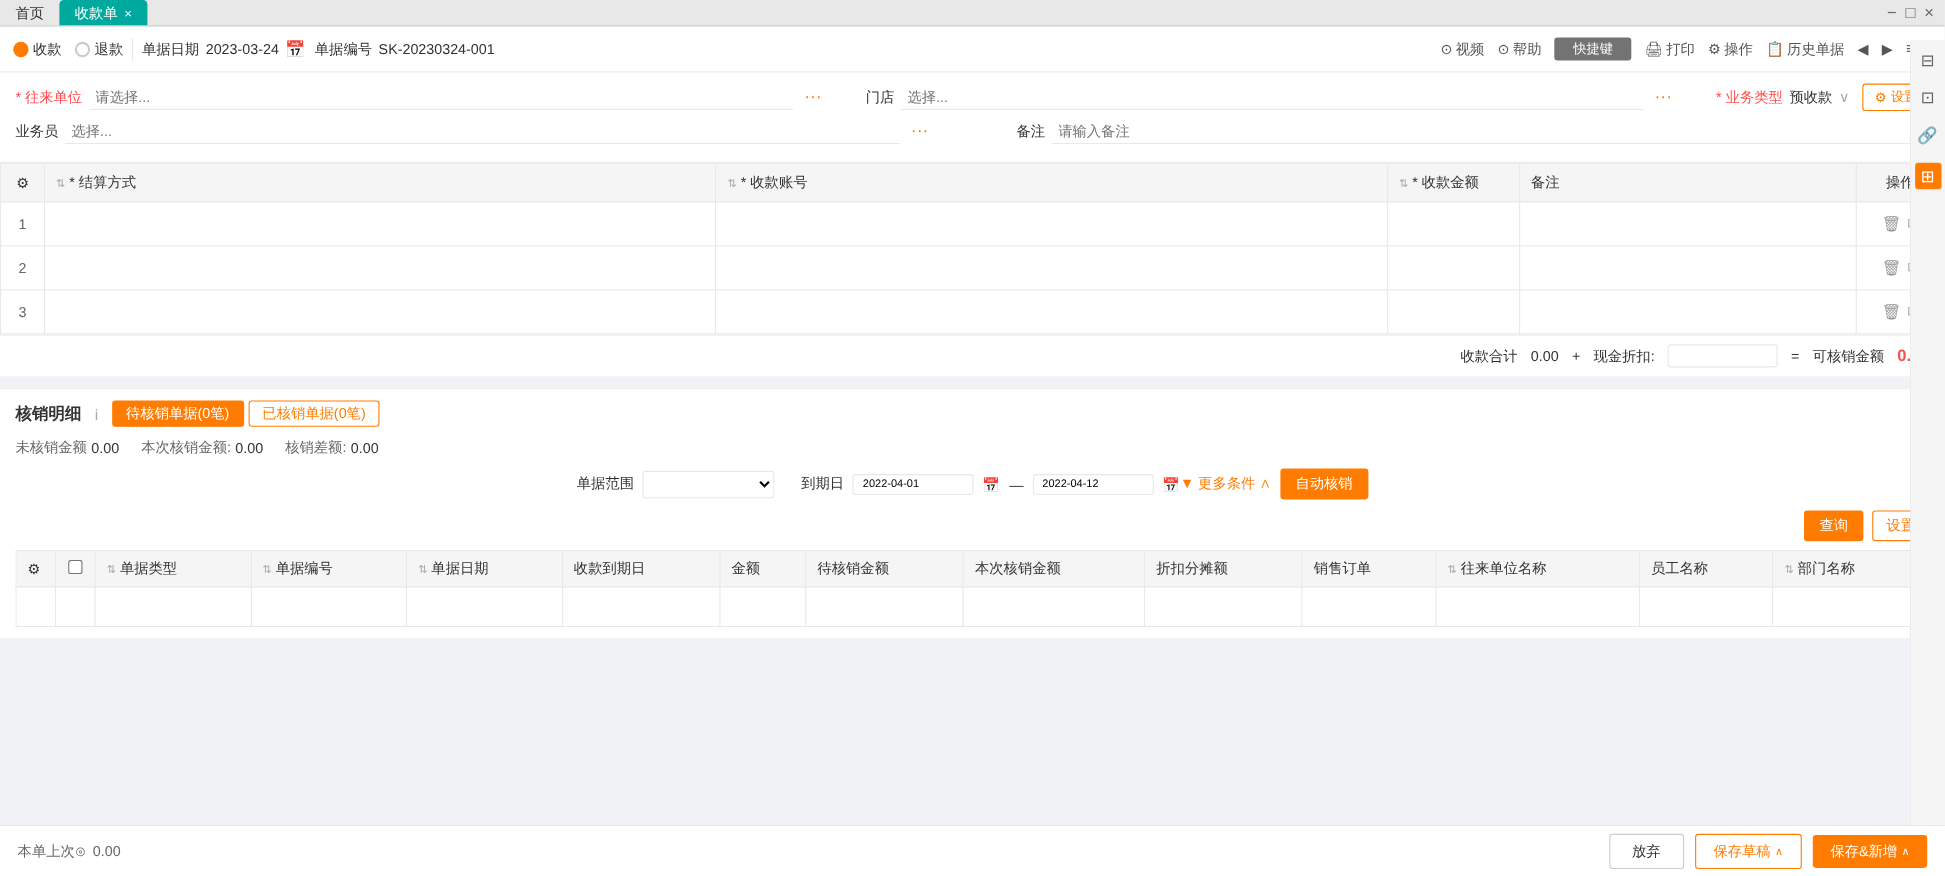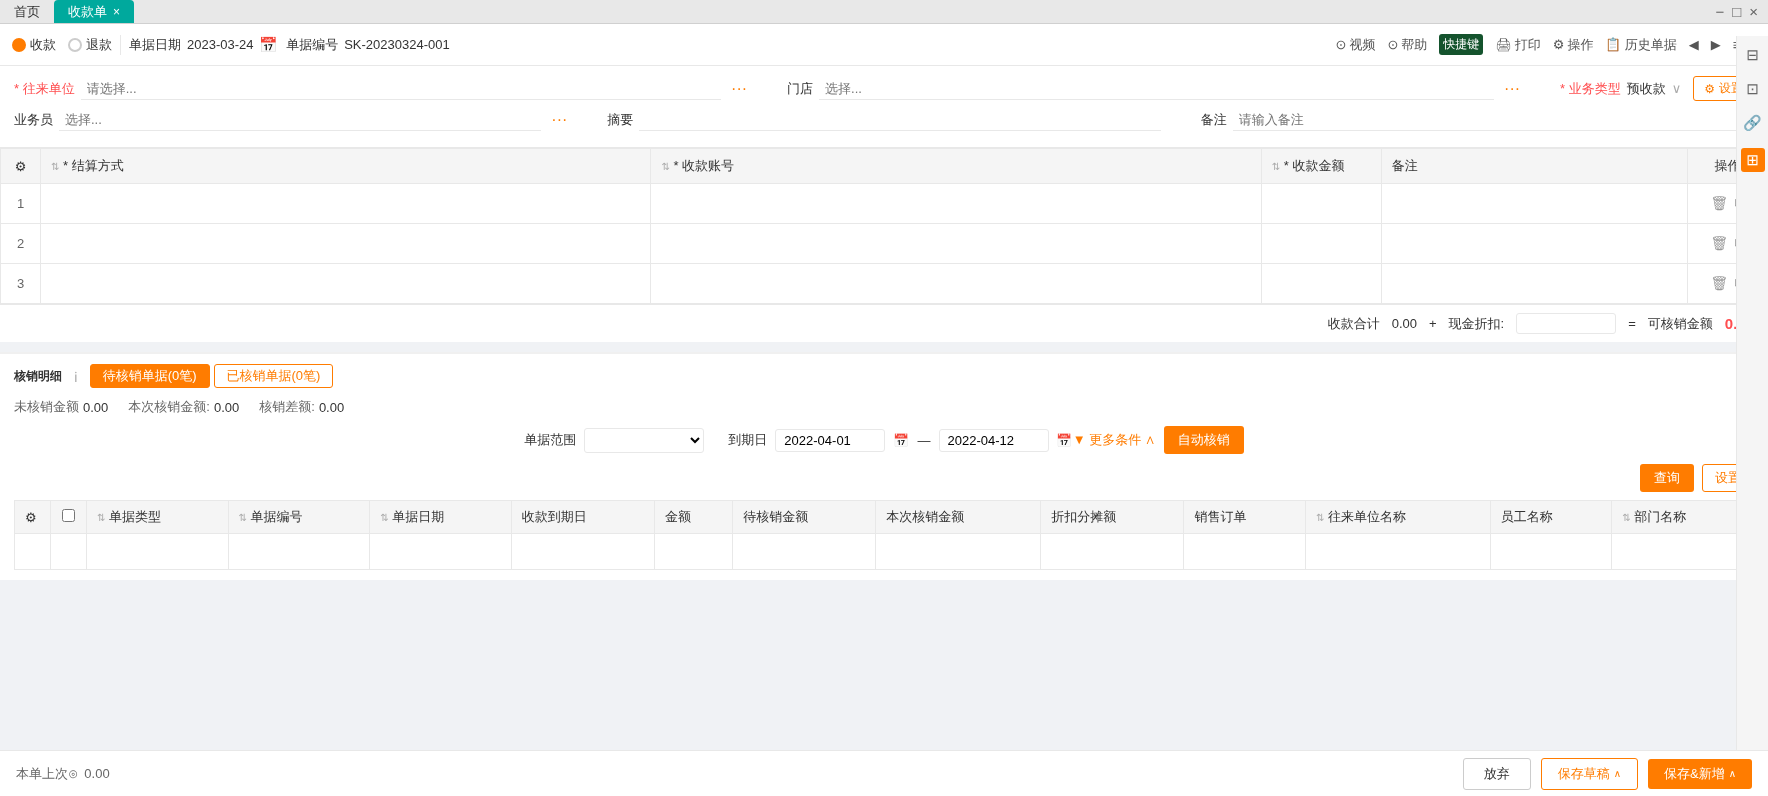--- a/index.html
+++ b/index.html
@@ -34,21 +34,21 @@
     .radio-item { display: flex; align-items: center; gap: 4px; cursor: pointer; }
     .radio-dot { width: 14px; height: 14px; border-radius: 50%; border: 2px solid #ccc; }
     .radio-dot.checked { border-color: #ff7c00; background: #ff7c00; }
     .toolbar-divider { width: 1px; height: 20px; background: #e8e8e8; }
     .toolbar-field { display: flex; align-items: center; gap: 6px; font-size: 13px; }
     .toolbar-field .label { color: #333; }
     .toolbar-field .value { color: #333; font-weight: 500; }
     .cal-icon { color: #ff7c00; cursor: pointer; font-size: 15px; }
     .toolbar-right { margin-left: auto; display: flex; align-items: center; gap: 12px; font-size: 13px; color: #555; }
     .toolbar-right span { cursor: pointer; display: flex; align-items: center; gap: 3px; }
-    .toolbar-right .btn-icon { background: #14532d; color: #fff; border-radius: 3px; padding: 2px 4px; font-size: 12px; }
+    .toolbar-right .btn-icon { background: #737373; color: #fff; border-radius: 3px; padding: 2px 17px; font-size: 12px; }
     .view-icons { display: flex; gap: 2px; }
     .view-icons span { cursor: pointer; font-size: 15px; color: #666; }
     .view-icons span.active { color: #ff7c00; }
 
     
     .form-area {
       background: #fff; padding: 10px 14px 8px;
       border-bottom: 1px solid #e8e8e8;
     }
     .form-row { display: flex; align-items: center; gap: 0; margin-bottom: 8px; }
@@ -98,21 +98,21 @@
       border: 1px solid #e8e8e8; border-radius: 3px; padding: 2px 8px;
       font-size: 13px; width: 100px; outline: none;
     }
 
     
     .offset-section {
       background: #fff; margin-top: 10px; padding: 10px 14px;
       border-top: 2px solid #f0f0f0;
     }
     .offset-header { display: flex; align-items: center; gap: 12px; margin-bottom: 10px; }
-    .offset-title { font-size: 12px; font-weight: 600; color: #333; }
+    .offset-title { font-size: 15px; font-weight: 600; color: #333; }
     .offset-tabs { display: flex; gap: 4px; }
     .offset-tab {
       padding: 2px 12px; border-radius: 3px; cursor: pointer;
       font-size: 13px; color: #ff7c00; border: 1px solid #ff7c00;
       background: #fff;
     }
     .offset-tab.active { background: #ff7c00; color: #fff; }
     .info-icon { color: #aaa; cursor: pointer; font-size: 14px; }
     .offset-stats { display: flex; align-items: flex-start; gap: 20px; font-size: 13px; margin-bottom: 10px; }
     .offset-stats .stat-item { display: flex; align-items: center; gap: 4px; color: #666; }
@@ -123,21 +123,21 @@
     .filter-left { display: flex; align-items: center; gap: 16px; }
     .filter-right { display: flex; align-items: center; gap: 8px; }
     .more-filter { color: #ff7c00; cursor: pointer; font-size: 13px; }
     .auto-offset-btn {
       background: #ff7c00; color: #fff; border: none; border-radius: 3px;
       padding: 5px 14px; cursor: pointer; font-size: 13px;
     }
     .date-range { display: flex; align-items: center; gap: 8px; font-size: 13px; }
     .date-input {
       border: 1px solid #e8e8e8; border-radius: 3px; padding: 3px 8px;
-      font-size: 13px; width: 110px; outline: none;
+      font-size: 10px; width: 110px; outline: none;
     }
     .range-select {
       border: 1px solid #e8e8e8; border-radius: 3px; padding: 3px 8px;
       font-size: 13px; min-width: 120px; outline: none; background: #fff;
     }
     .query-btn {
       background: #ff7c00; color: #fff; border: none; border-radius: 3px;
       padding: 5px 14px; cursor: pointer; font-size: 13px;
     }
     .settings-btn-sm {
@@ -300,24 +300,20 @@
         </button>
       </div>
     </div>
     <div class="form-row">
       <div class="form-field">
         <span class="f-label normal">业务员</span>
         <input type="text" style="width: 260px;" placeholder="选择...">
         <span class="dots-btn">···</span>
       </div>
       <div class="field-separator"></div>
-      <div class="form-field">
-        <span class="f-label normal">摘要</span>
-        <input type="text" style="width: 320px;">
-      </div>
       <div class="field-separator"></div>
       <div class="form-field">
         <span class="f-label normal">备注</span>
         <input type="text" style="width: 240px;" placeholder="请输入备注">
       </div>
     </div>
   </div>
 
   <div class="table-section">
     <table class="data-table">

